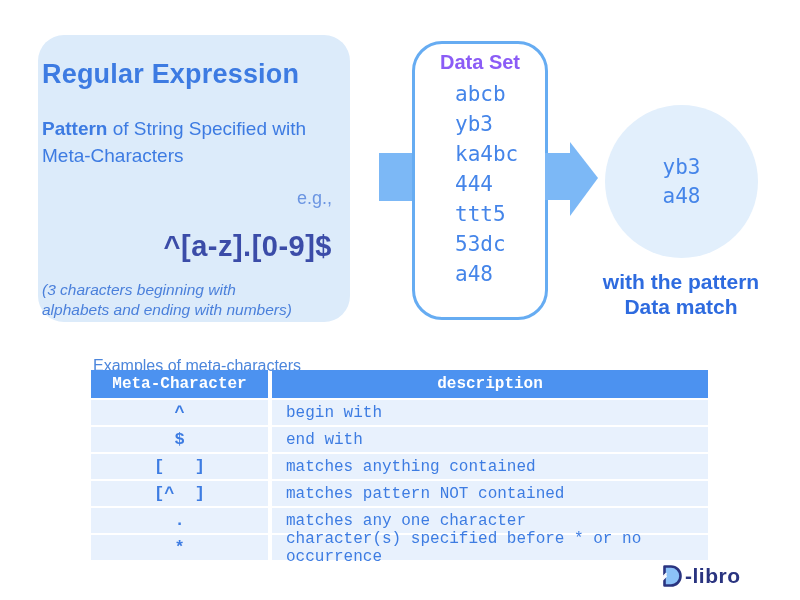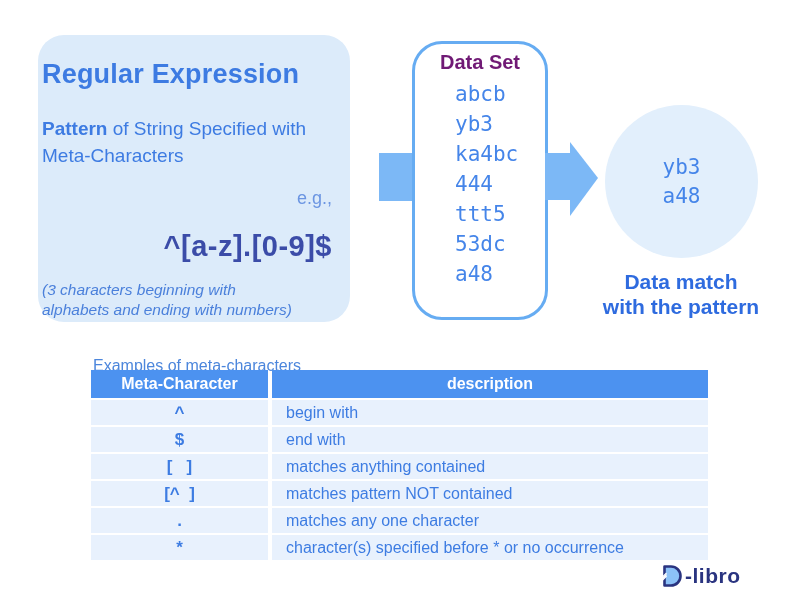--- a/index.html
+++ b/index.html
@@ -80,21 +80,21 @@
     width: 136px; height: 279px;
     background: #ffffff;
     border: 3px solid #66acf2;
     border-radius: 30px;
     padding-top: 7px;
   }
   .dataset-title {
     text-align: center;
     font-size: 20px;
     font-weight: bold;
-    color: #701a75;
+    color: #8b5cf6;
   }
   .dataset-list {
     margin-top: 5px;
     padding-left: 40px;
   }
   .dataset-item {
     font-family: "DejaVu Sans Mono", monospace;
     font-size: 21px;
     line-height: 30px;
     color: #4585e9;
@@ -133,20 +133,21 @@
   .table-caption {
     position: absolute;
     left: 93px; top: 357px;
     font-size: 16px;
     color: #4c86dc;
   }
   .meta-table {
     position: absolute;
     left: 91px; top: 370px;
     width: 617px;
+    font-family: Liberation Mono, monospace;
   }
   .t-row {
     display: flex;
     margin-bottom: 2px;
   }
   .t-col1 {
     width: 177px;
     margin-right: 4px;
     display: flex;
     align-items: center;
@@ -233,22 +234,22 @@
   <svg class="arrow-svg" width="56" height="80" viewBox="0 0 56 80" aria-hidden="true">
     <rect x="0" y="13" width="26" height="47" fill="#7cb8f6"></rect>
     <polygon points="25,2 53,38 25,76" fill="#7cb8f6"></polygon>
   </svg>
 
   <div class="result-circle">
     <div class="match-item">yb3</div>
     <div class="match-item">a48</div>
   </div>
   <div class="result-caption">
+    <span style="display:block">with the pattern</span>
     <span style="display:block">Data match</span>
-    <span style="display:block">with the pattern</span>
   </div>
 
   <div class="table-caption">Examples of meta-characters</div>
 
   <div class="meta-table">
     <div class="t-row t-header">
       <div class="t-col1">Meta-Character</div>
       <div class="t-col2">description</div>
     </div>
     <div class="t-body">

